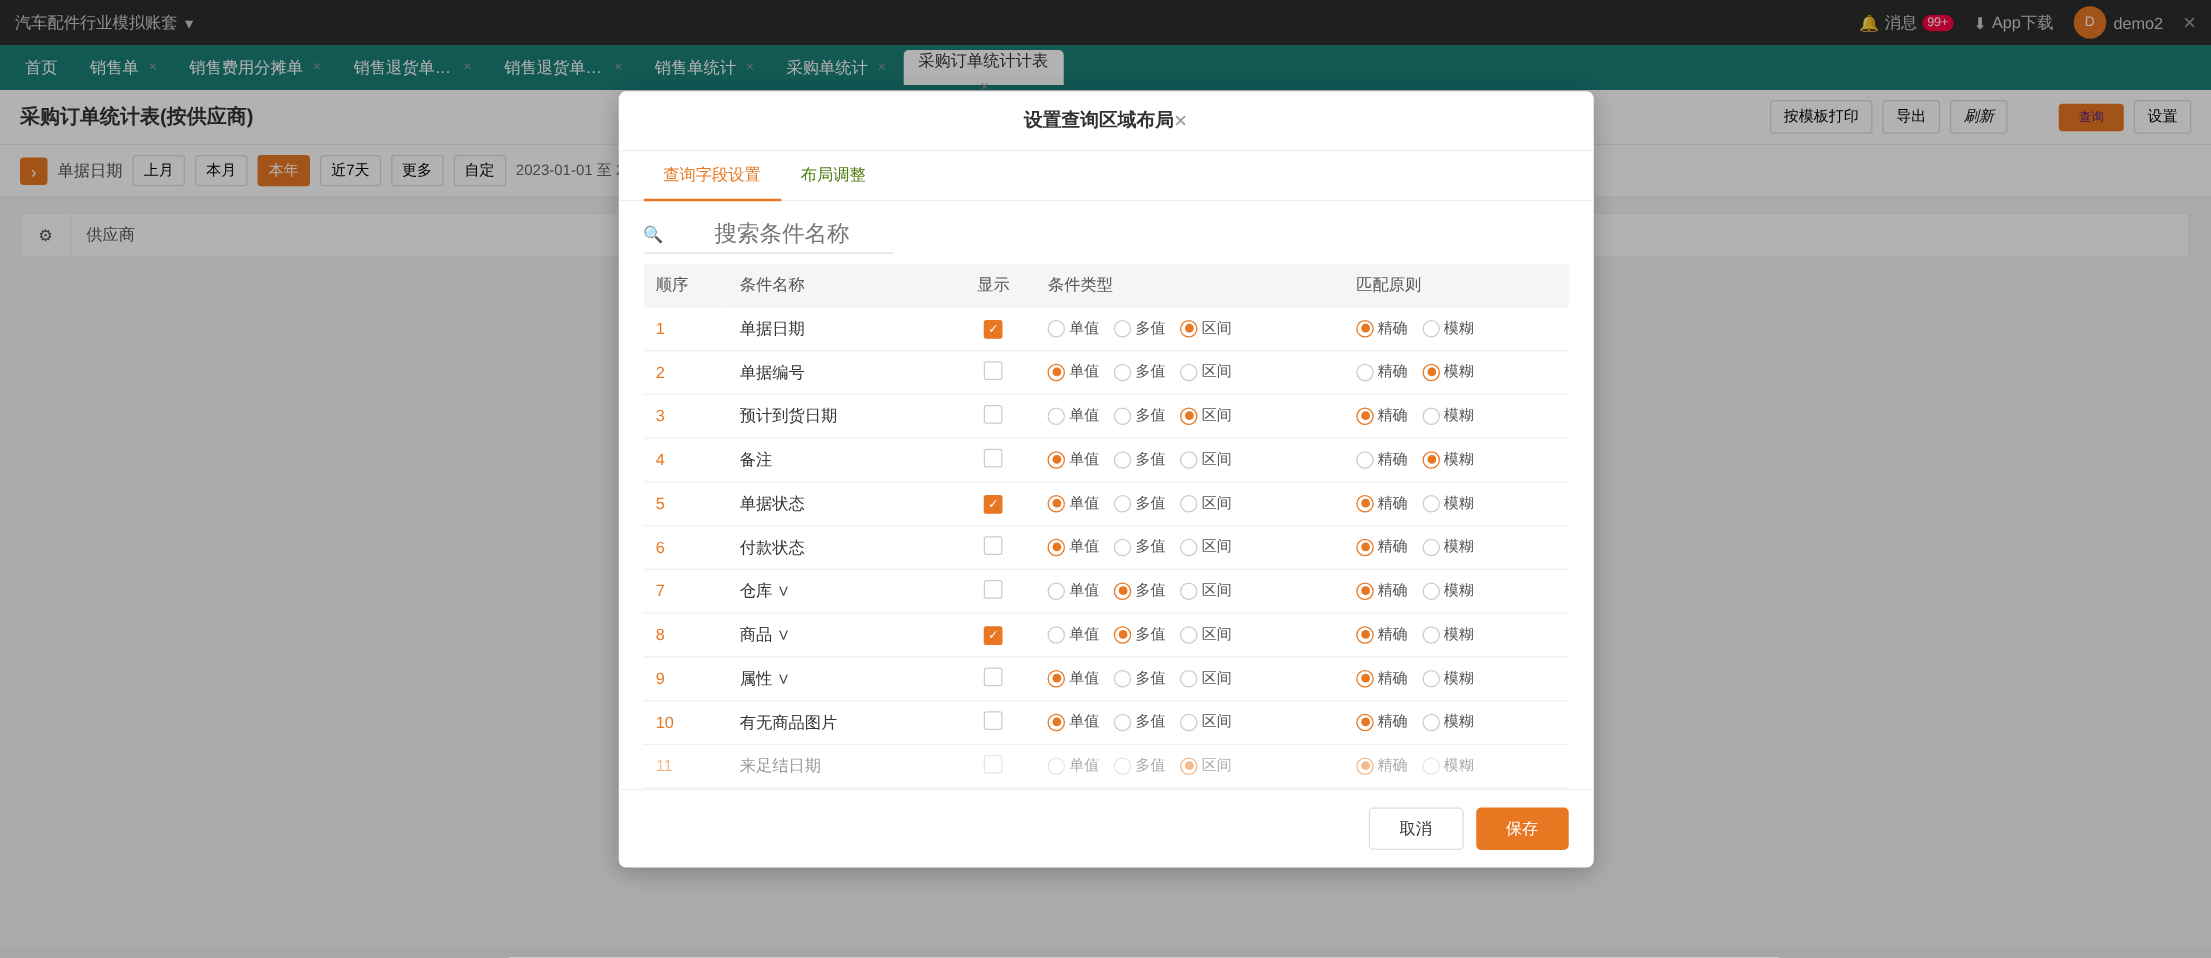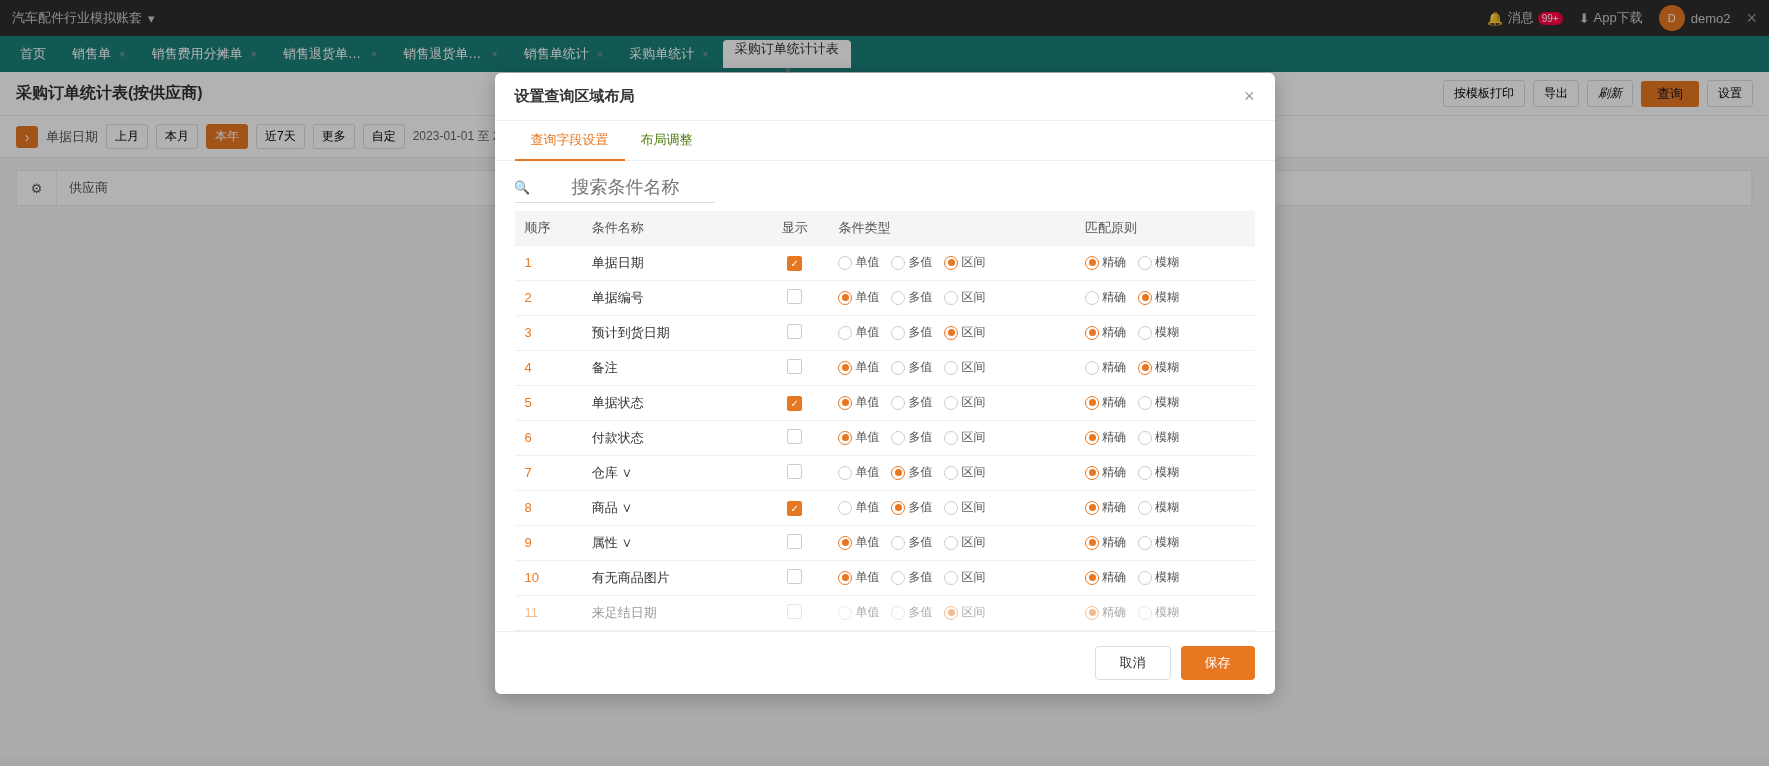--- a/index.html
+++ b/index.html
@@ -51,21 +51,21 @@
       display: flex;
       align-items: center;
       justify-content: space-between;
       border-bottom: 1px solid #eee;
     }
     .page-title { font-size: 16px; font-weight: bold; color: #333; }
     .page-actions { display: flex; gap: 8px; align-items: center; }
     .btn-print { border: 1px solid #ddd; background: #fff; padding: 4px 10px; border-radius: 3px; cursor: pointer; font-size: 12px; display: flex; align-items: center; gap: 4px; }
     .btn-export { border: 1px solid #ddd; background: #fff; padding: 4px 10px; border-radius: 3px; cursor: pointer; font-size: 12px; }
     .btn-refresh { border: 1px solid #ddd; background: #fff; padding: 4px 10px; border-radius: 3px; cursor: pointer; font-size: 12px; font-style: italic; }
-    .btn-query { background: #e87722; color: #0f172a; border: none; padding: 4px 16px; border-radius: 3px; cursor: pointer; font-size: 13px; }
+    .btn-query { background: #e87722; color: #4c1d95; border: none; padding: 4px 16px; border-radius: 3px; cursor: pointer; font-size: 10px; margin-left: 33px; }
     .btn-set { border: 1px solid #ddd; background: #fff; padding: 4px 10px; border-radius: 3px; cursor: pointer; font-size: 12px; }
 
     
     .filter-bar {
       background: #fff;
       padding: 8px 16px;
       display: flex;
       align-items: center;
       gap: 8px;
       border-bottom: 1px solid #eee;
@@ -112,21 +112,21 @@
       max-height: 680px;
       display: flex;
       flex-direction: column;
       box-shadow: 0 4px 20px rgba(0,0,0,0.25);
     }
     .dialog-header {
       padding: 14px 20px;
       border-bottom: 1px solid #eee;
       display: flex;
       align-items: center;
-      justify-content: space-between;
+      justify-content: center;
     }
     .dialog-title { font-size: 15px; font-weight: bold; color: #333; }
     .dialog-close { cursor: pointer; font-size: 18px; color: #999; line-height: 1; }
 
     
     .dialog-tabs {
       display: flex;
       border-bottom: 1px solid #eee;
       padding: 0 20px;
     }

